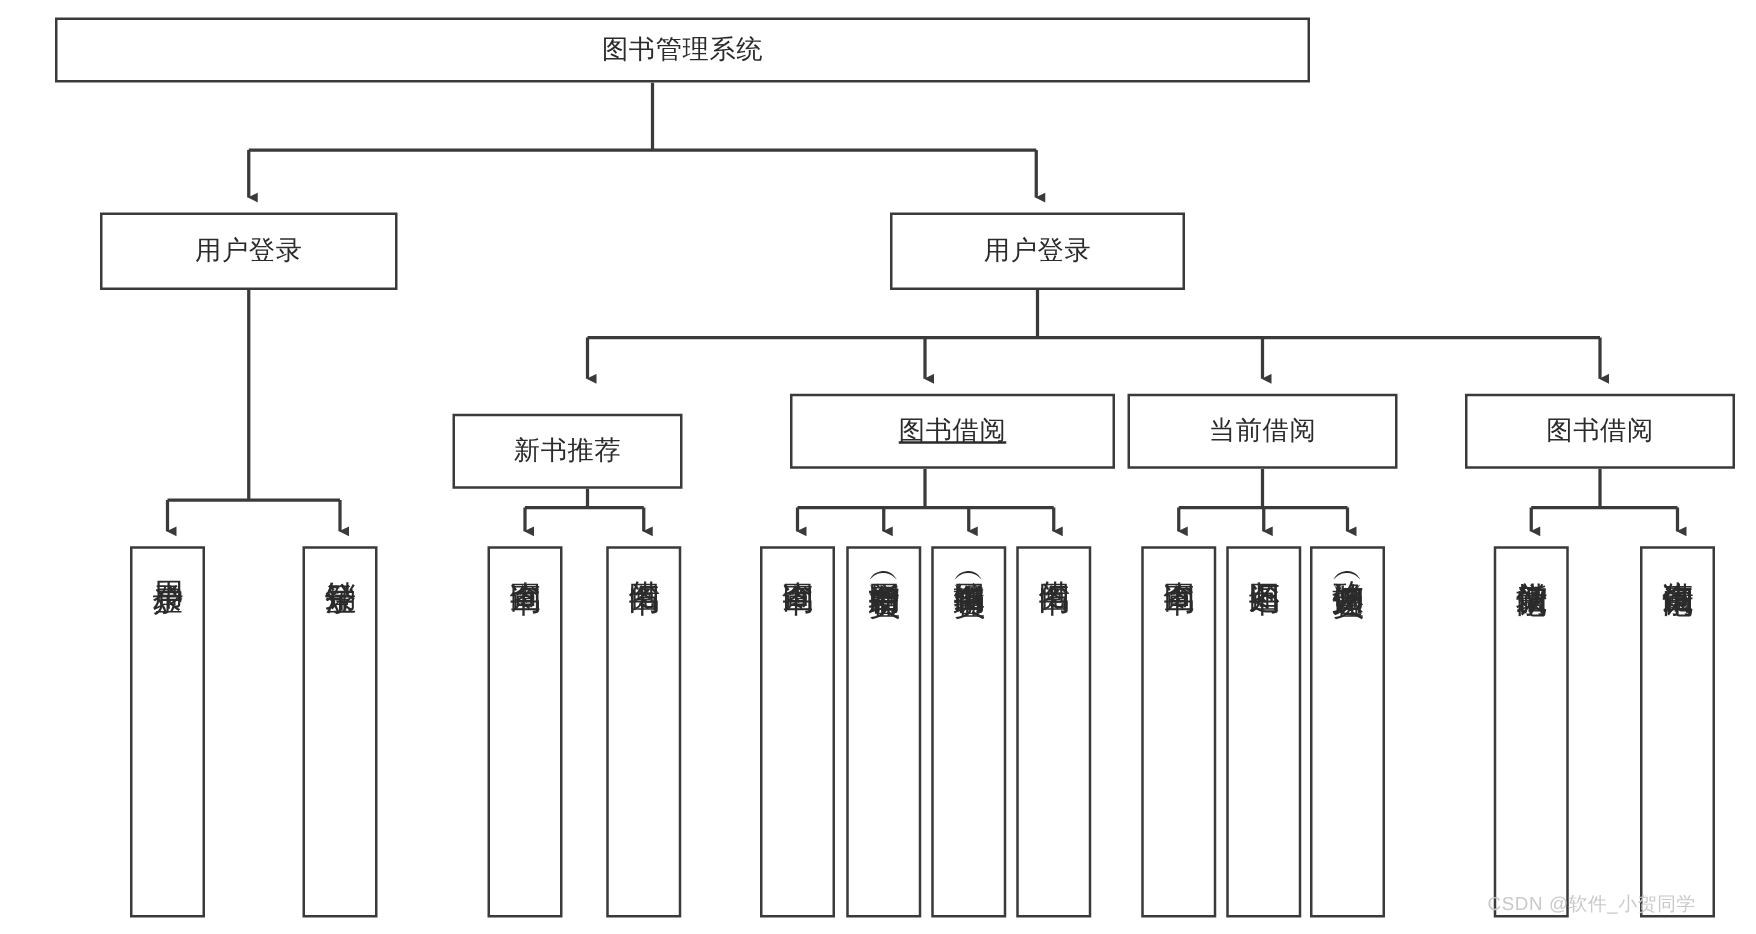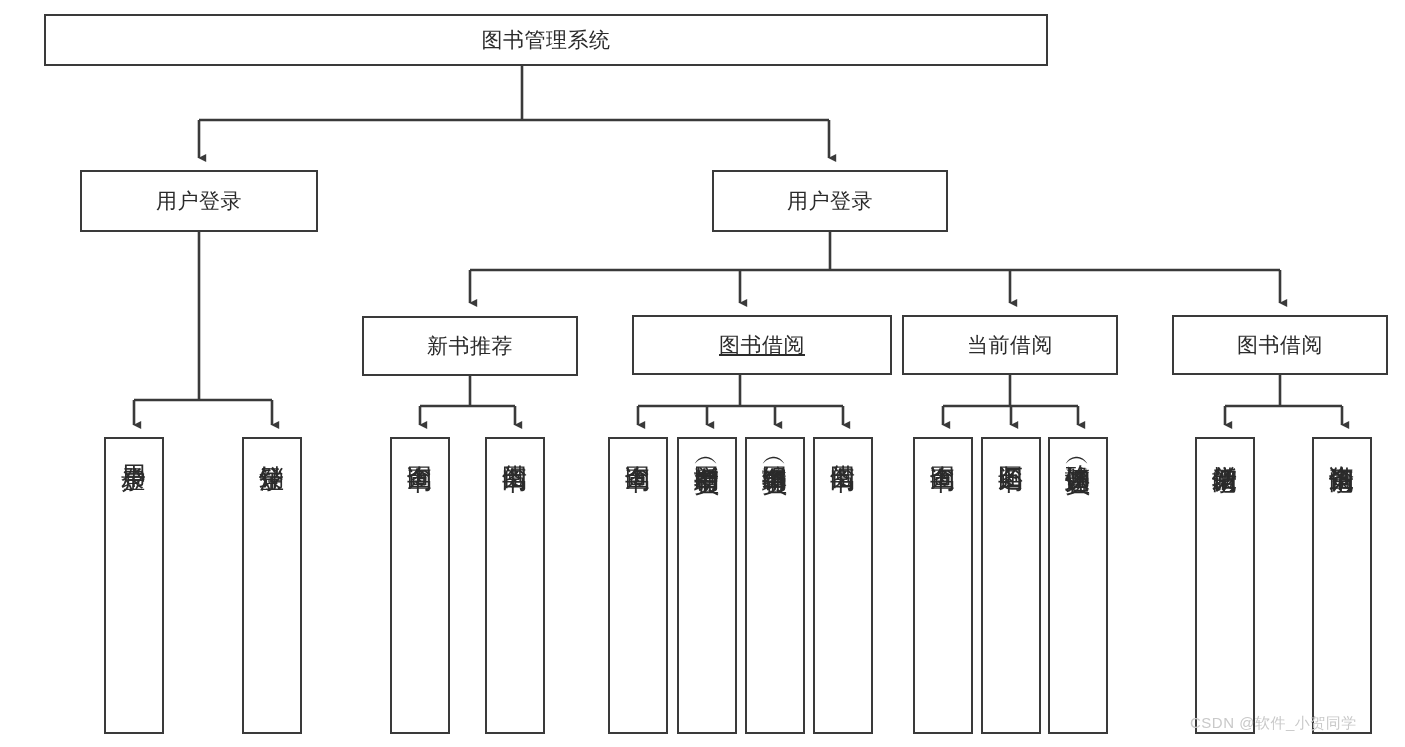--- a/index.html
+++ b/index.html
@@ -121,21 +121,21 @@
     <span class="label">图书管理系统</span>
   </div>
 
   <div class="node node-h" id="l2-0" style="left: 80px; top: 170px; width: 238px; height: 62px;">
     <span class="label">用户登录</span>
   </div>
   <div class="node node-h" id="l2-1" style="left: 712px; top: 170px; width: 236px; height: 62px;">
     <span class="label">用户登录</span>
   </div>
 
-  <div class="node node-h" id="l3-0" style="left: 362px; top: 316px; width: 216px; height: 60px; text-align: right;">
+  <div class="node node-h" id="l3-0" style="left: 362px; top: 331px; width: 184px; height: 60px; text-align: right;">
     <span class="label">新书推荐</span>
   </div>
   <div class="node node-h" id="l3-1" style="left: 632px; top: 315px; width: 260px; height: 60px; text-decoration: underline;">
     <span class="label">图书借阅</span>
   </div>
   <div class="node node-h" id="l3-2" style="left: 902px; top: 315px; width: 216px; height: 60px;">
     <span class="label">当前借阅</span>
   </div>
   <div class="node node-h" id="l3-3" style="left: 1172px; top: 315px; width: 216px; height: 60px;">
     <span class="label">图书借阅</span>

